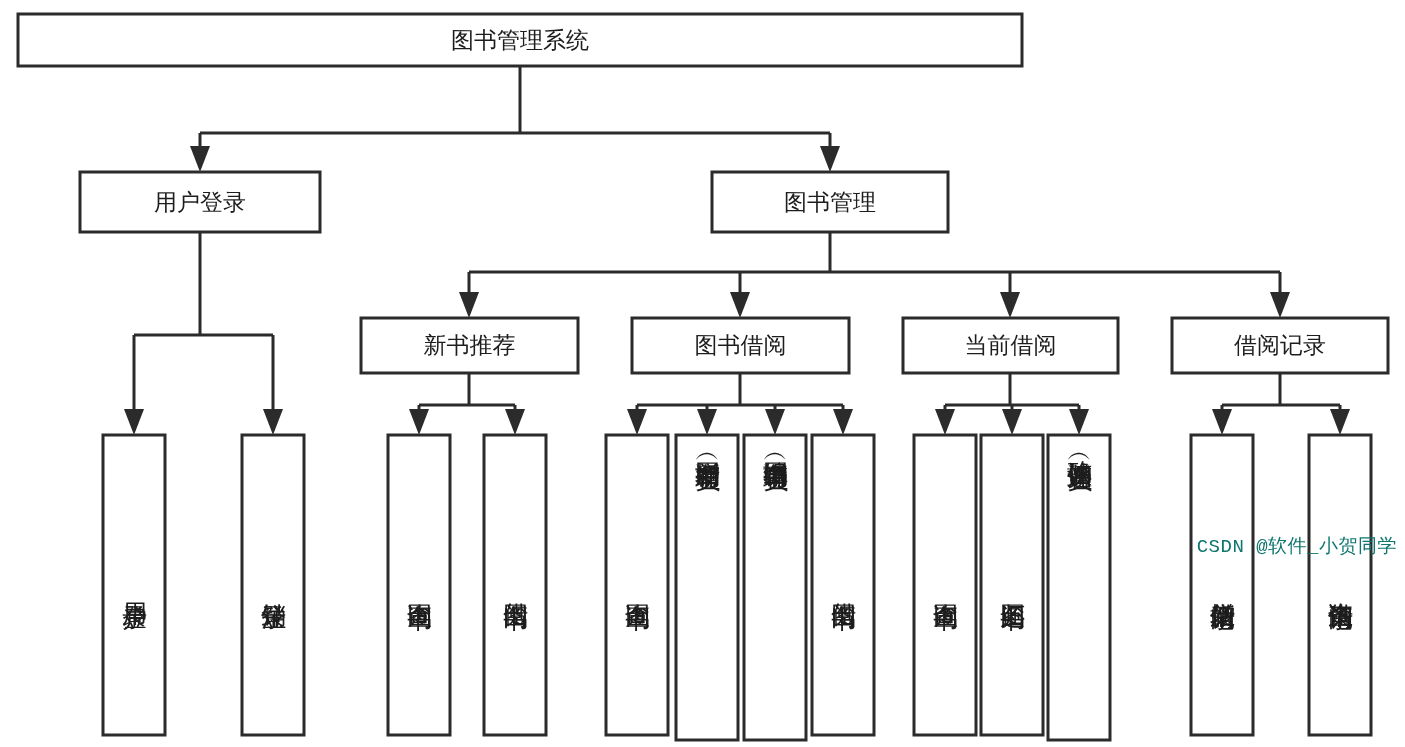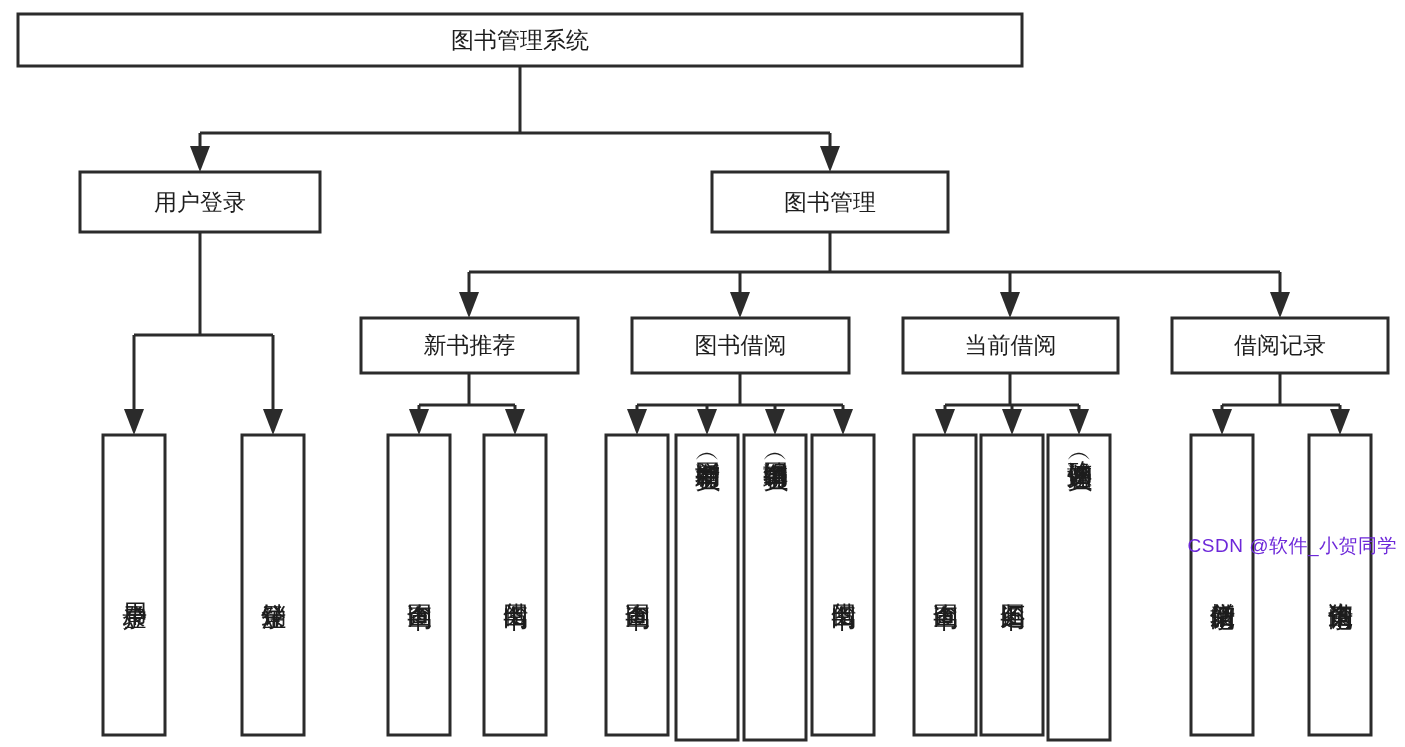--- a/index.html
+++ b/index.html
@@ -68,23 +68,23 @@
     font-size: 25px;
     line-height: 1.06;
     color: #1d1d1d;
     letter-spacing: 1px;
     white-space: nowrap;
   }
   .watermark {
     position: absolute;
     right: 8px;
     bottom: 4px;
-    font-family: Liberation Sans, sans-serif;
+    font-family: Liberation Mono, monospace;
     font-size: 19px;
-    color: #6d28d9;
+    color: #0f766e;
     letter-spacing: 0.5px;
     white-space: nowrap;
   }
 </style>
 </head>
 <body>
 
 <div id="diagram-root">
 
   <svg id="flow" viewBox="0 0 1405 747">

